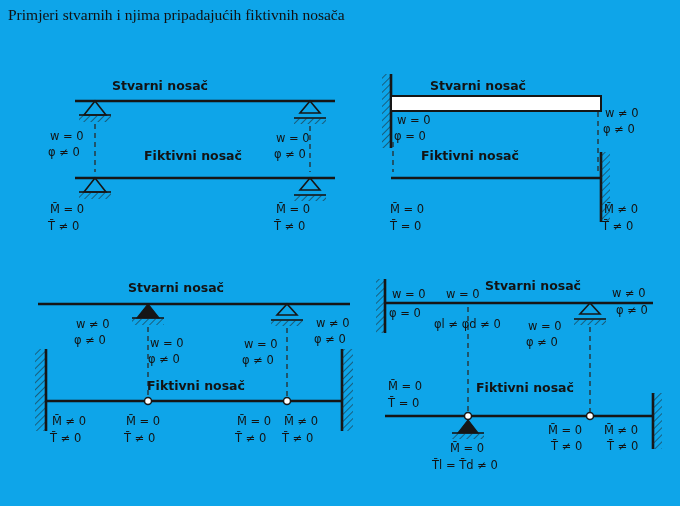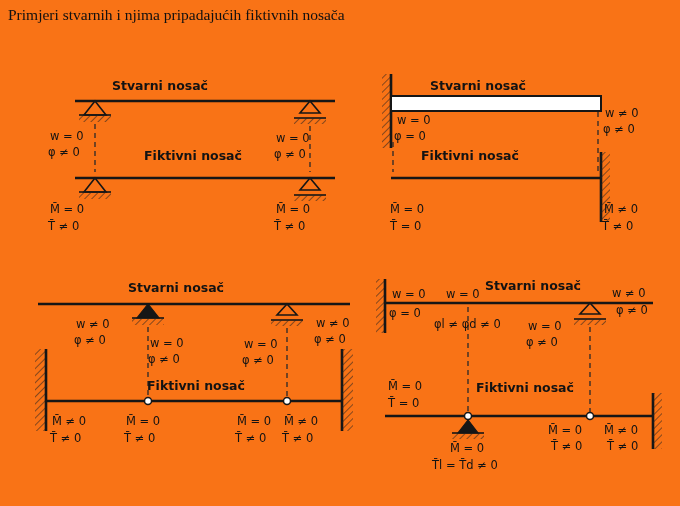--- a/index.html
+++ b/index.html
@@ -1,16 +1,16 @@
 <!DOCTYPE html>
 <html><head>
 <meta charset="utf-8">
 <style>
   html,body{margin:0;padding:0;background:#fff;}
-  .page{position:relative;width:680px;height:506px;background:#f97316;overflow:hidden;
+  .page{position:relative;width:680px;height:506px;background:#0ea5e9;overflow:hidden;
         font-family:"DejaVu Sans",sans-serif;color:#111;text-align:center;}
   .doc-title{position:absolute;left:8px;top:6px;font-family:"Liberation Serif","DejaVu Serif",serif;
              font-size:15.5px;color:#101010;}
   svg{position:absolute;left:0;top:0;}
   svg text{font-family:"DejaVu Sans",sans-serif;font-size:11.5px;fill:#131313;}
   svg text.fig-label{font-size:12.5px;font-weight:bold;}
   .beam{stroke:#161616;stroke-width:2.6;fill:none;}
   .thin{stroke:#161616;stroke-width:1.6;fill:none;}
   .tri{stroke:#161616;stroke-width:1.6;fill:none;}
   .tri-solid{stroke:#161616;stroke-width:1.2;fill:#161616;}

